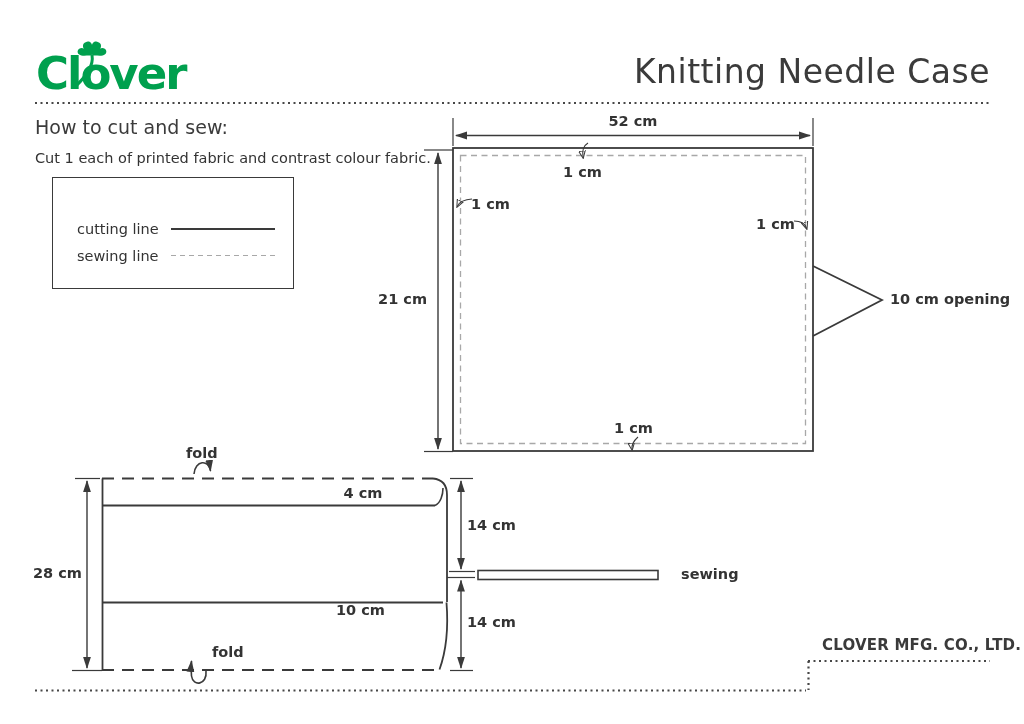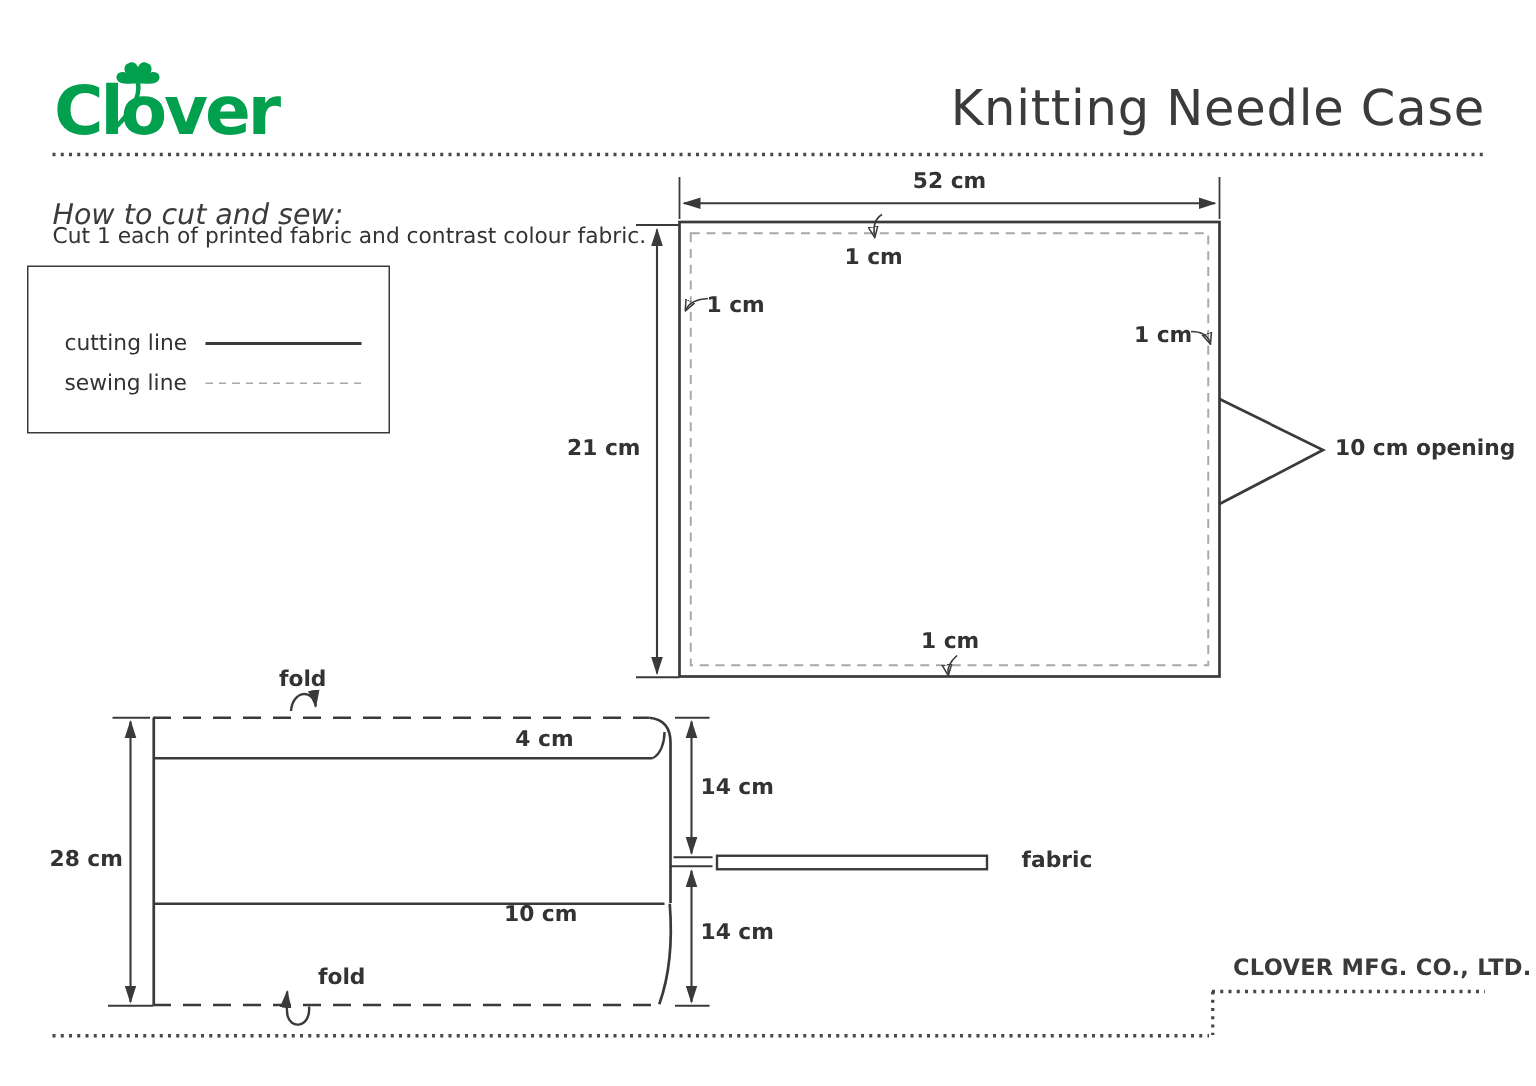--- a/index.html
+++ b/index.html
@@ -7,24 +7,24 @@
     width:1024px;height:724px;position:relative;background:#ffffff;
     font-family:"DejaVu Sans","Liberation Sans",sans-serif;color:#3a3a3a;
     overflow:hidden;
   }
   .lbl{position:absolute;font-size:14.5px;color:#333;white-space:nowrap;line-height:1;font-weight:bold;}
   #page-title{
     position:absolute;right:34px;top:52px;font-size:33px;color:#3b3b3b;
     letter-spacing:0.5px;white-space:nowrap;
   }
   #logo{position:absolute;left:36px;top:26px;width:200px;height:76px;}
-  #intro-heading{position:absolute;left:35px;top:132px;font-size:19px;color:#3b3b3b;font-style:italic;}
+  #intro-heading{position:absolute;left:35px;top:116px;font-size:19px;color:#3b3b3b;}
   #intro-subtitle{position:absolute;left:35px;top:150px;font-size:14.5px;color:#333;}
   #legend-box{
-    position:absolute;left:18px;top:177px;width:242px;height:112px;
+    position:absolute;left:52px;top:177px;width:242px;height:112px;
     border:1.6px solid #3a3a3a;box-sizing:border-box;
     display:flex;flex-direction:column;justify-content:center;gap:11px;
     padding:24px 14px 6px 24px;
   }
   .legend-row{display:flex;align-items:center;}
   .legend-label{font-size:14.5px;color:#333;flex:0 0 90px;}
   .legend-sample{width:104px;margin-left:4px;}
   .sample-cutting{height:0;border-top:2px solid #3a3a3a;}
   .sample-sewing{height:1.6px;background:repeating-linear-gradient(90deg,#a8a8a8 0 5px,transparent 5px 9px);}
   .sample-folding{height:2.2px;background:repeating-linear-gradient(90deg,#3a3a3a 0 11px,transparent 11px 19px);}
@@ -151,15 +151,15 @@
 <div class="lbl" id="lbl-seam-bottom">1 cm</div>
 <div class="lbl" id="lbl-opening">10 cm opening</div>
 
 <div class="lbl" id="lbl-28">28 cm</div>
 <div class="lbl" id="lbl-fold-top">fold</div>
 <div class="lbl" id="lbl-fold-bottom">fold</div>
 <div class="lbl" id="lbl-4cm">4 cm</div>
 <div class="lbl" id="lbl-10cm">10 cm</div>
 <div class="lbl" id="lbl-14a">14 cm</div>
 <div class="lbl" id="lbl-14b">14 cm</div>
-<div class="lbl" id="lbl-strap">fabric</div>
+<div class="lbl" id="lbl-strap">sewing</div>
 
 <div id="footer-company">CLOVER MFG. CO., LTD.</div>
 
 </body></html>

